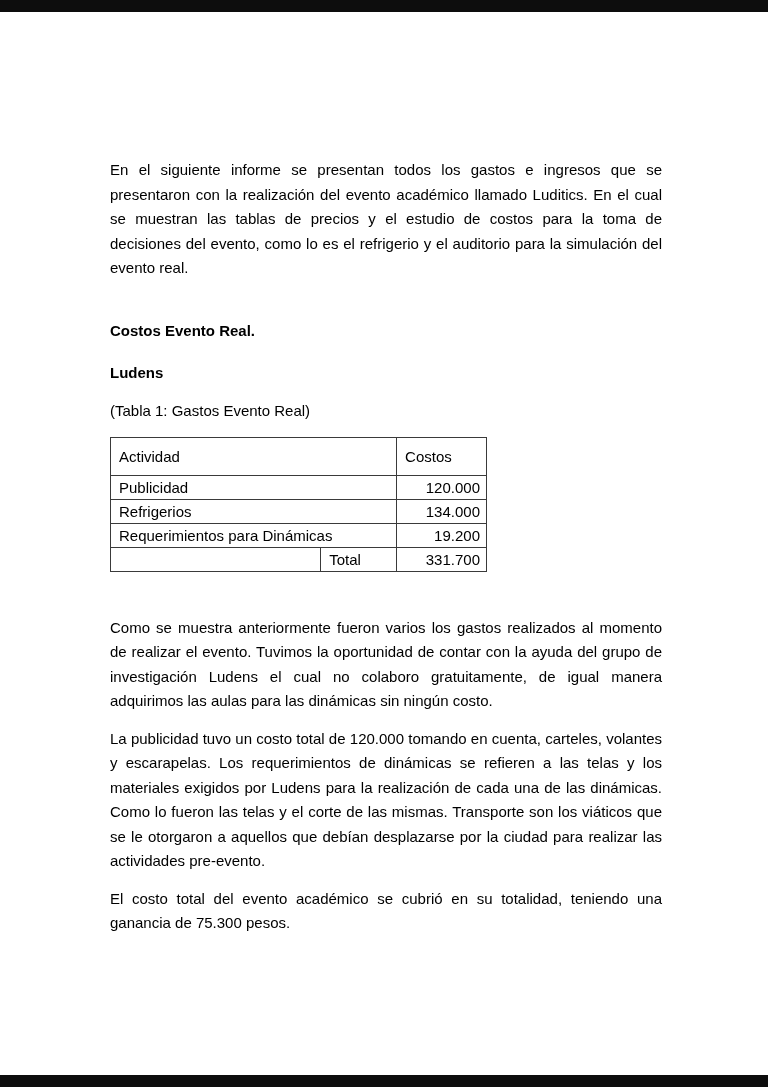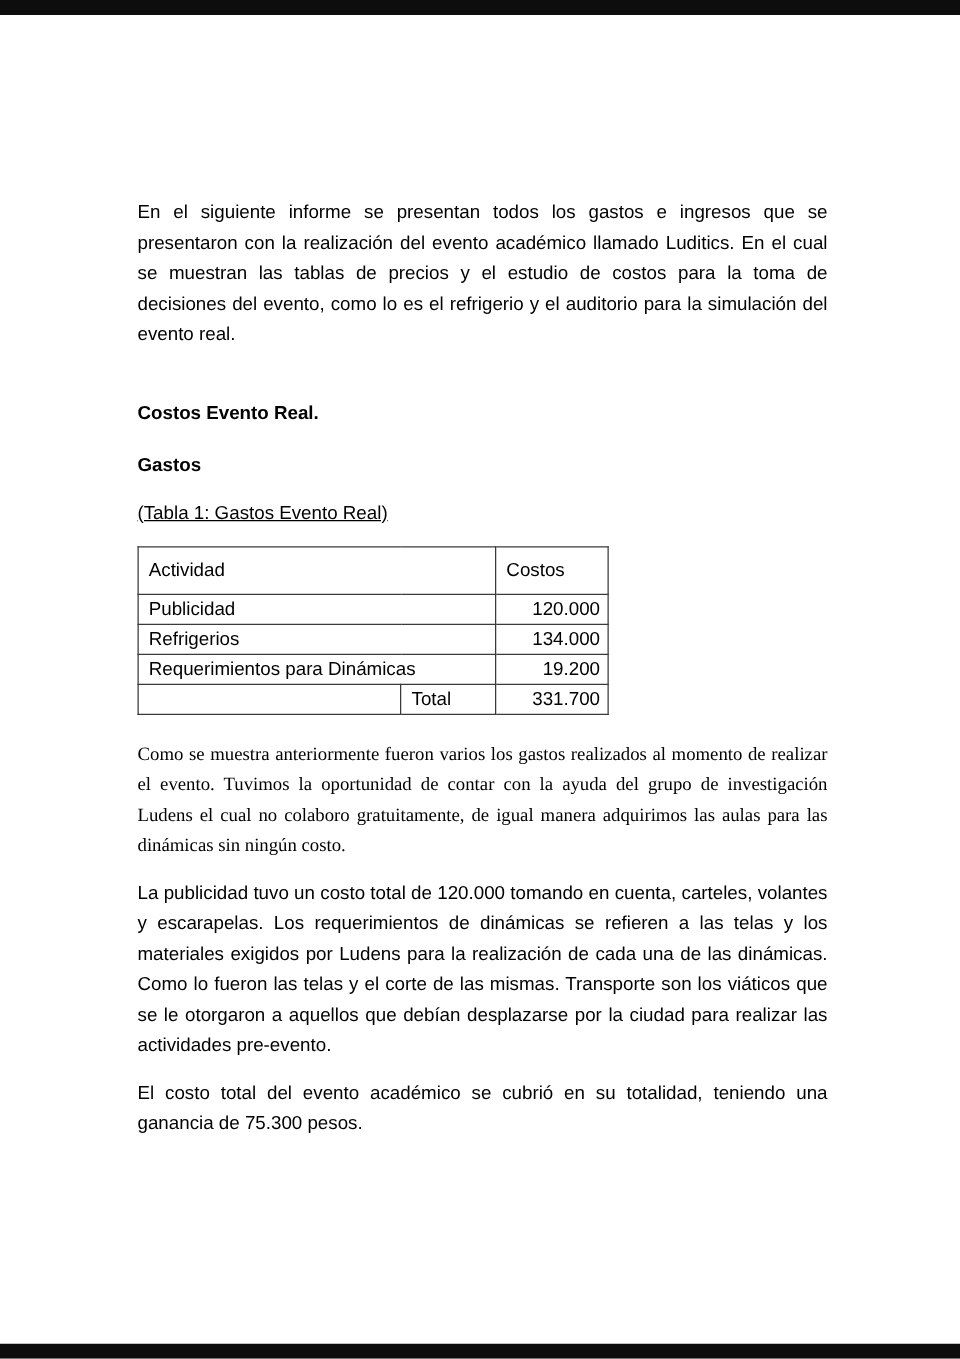--- a/index.html
+++ b/index.html
@@ -46,21 +46,20 @@
     font-weight: bold;
     line-height: 20px;
   }
   .h-costos { margin-top: 40px; }
   .h-gastos { margin-top: 22px; }
 
   .table-caption {
     margin-top: 18px;
     font-size: 15px;
     line-height: 20px;
-    text-decoration: underline;
   }
 
   table.gastos {
     margin-top: 16px;
     border-collapse: collapse;
     width: 377px;
     font-size: 15px;
   }
   table.gastos td {
     border: 1px solid #3a3a3a;
@@ -71,36 +70,36 @@
   table.gastos .hdr td {
     height: 38px;
     text-align: left;
   }
   table.gastos .col-act { width: 211px; }
   table.gastos .col-mid { width: 76px; }
   table.gastos .col-cost { width: 90px; }
   table.gastos td.num { text-align: right; padding-right: 6px; }
   table.gastos td.total-label { text-align: left; }
 
-  .p-after-table { margin-top: 20px; font-family: Liberation Serif, serif; }
+  .p-after-table { margin-top: 44px; }
   .p-gap { margin-top: 13px; }
 </style>
 </head>
 <body>
 
 <div class="edge-bar top"></div>
 
 <div class="content">
 
 
   <p class="body-text intro">En el siguiente informe se presentan todos los gastos e ingresos que se presentaron con la realización del evento académico llamado Luditics. En el cual se muestran las tablas de precios y el estudio de costos para la toma de decisiones del evento, como lo es el refrigerio y el auditorio para la simulación del evento real.</p>
 
   <div class="h-bold h-costos">Costos Evento Real.</div>
 
-  <div class="h-bold h-gastos">Gastos</div>
+  <div class="h-bold h-gastos">Ludens</div>
 
   <div class="table-caption">(Tabla 1: Gastos Evento Real)</div>
 
   <table class="gastos">
     <tbody>
       <tr class="hdr">
         <td colspan="2">Actividad</td>
         <td class="col-cost">Costos</td>
       </tr>
       <tr>

